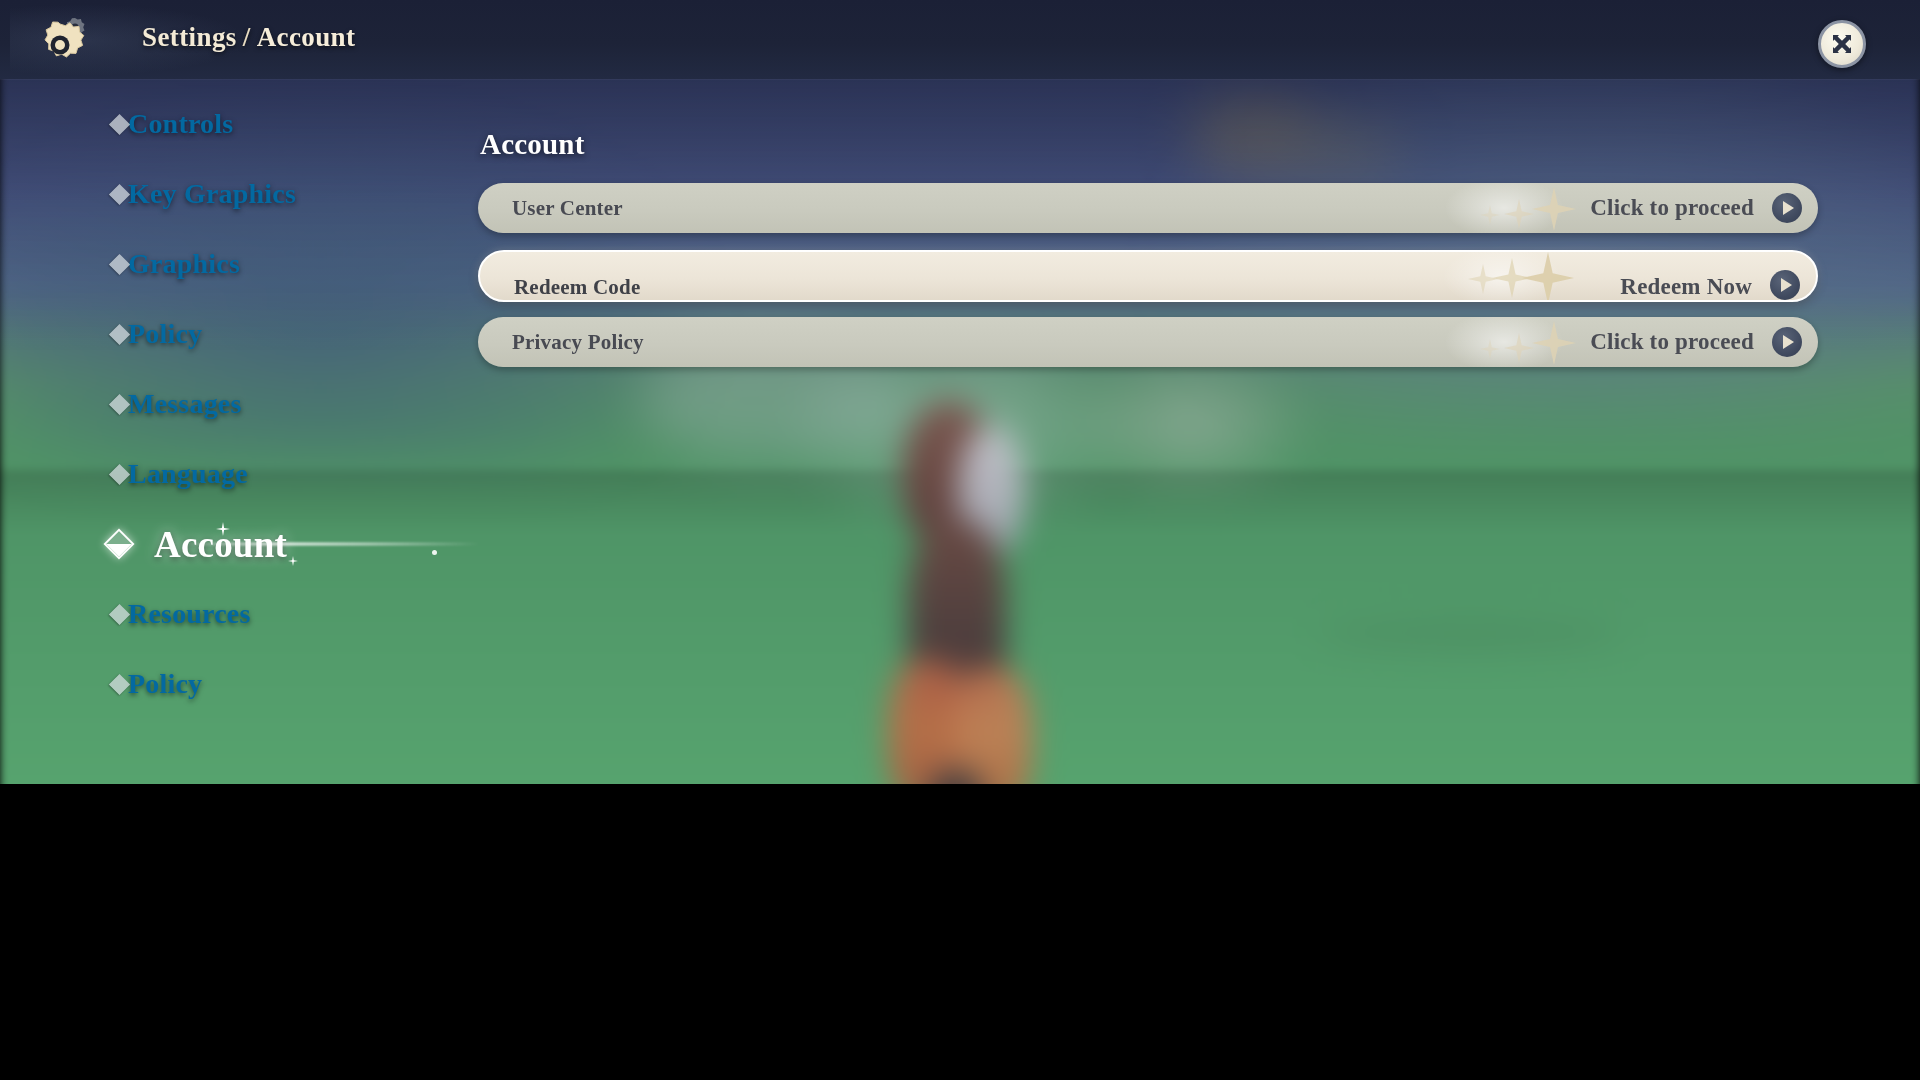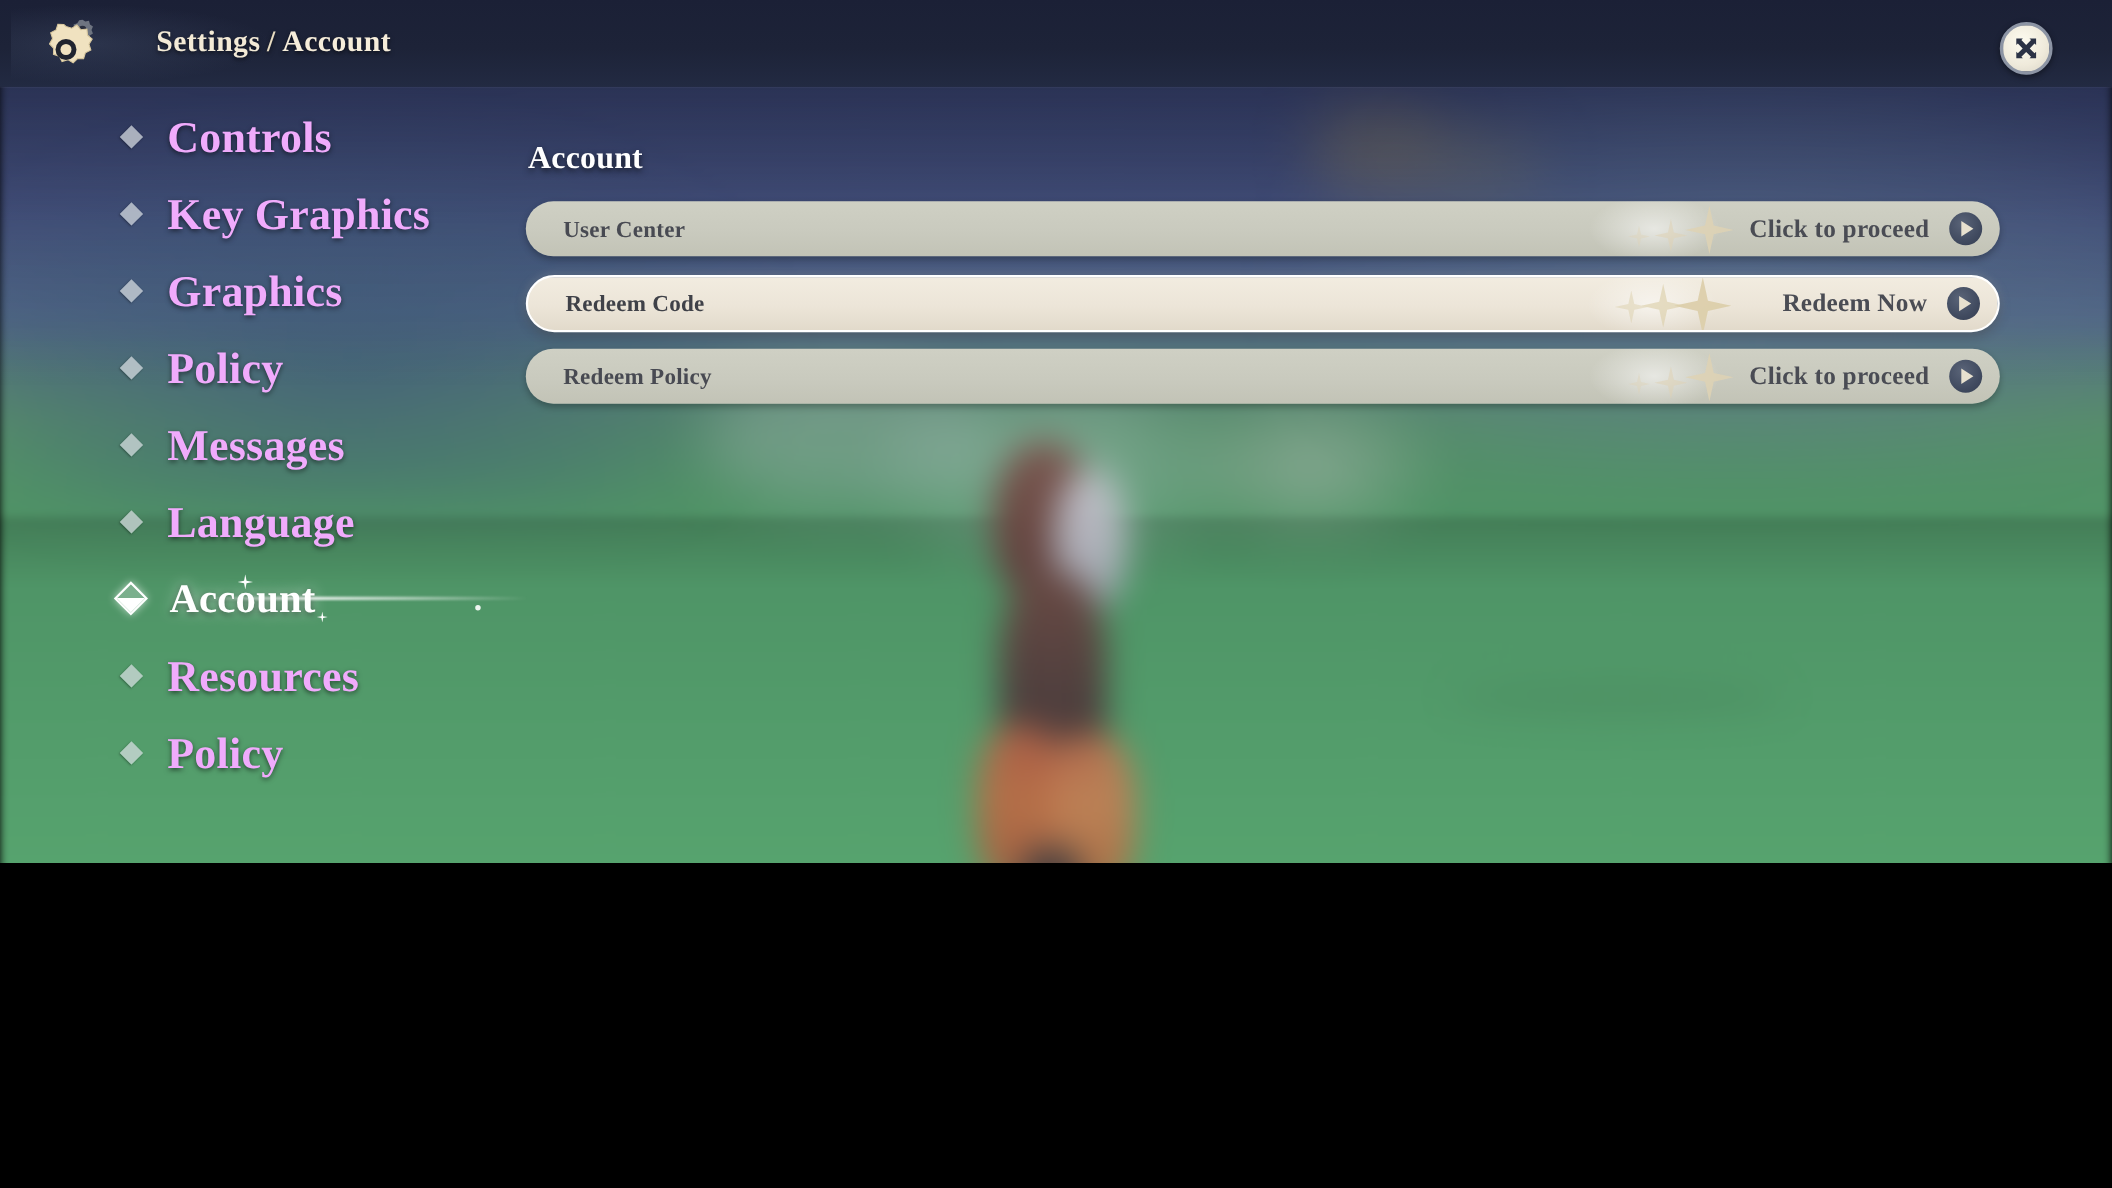--- a/index.html
+++ b/index.html
@@ -229,24 +229,24 @@
   }
   .nav-bullet {
     position: absolute;
     left: 112px;
     width: 15px; height: 15px;
     transform: rotate(45deg);
     background: rgba(216,222,226,0.72);
     box-shadow: 0 1px 2px rgba(0,0,0,.35);
   }
   .nav-label {
-    margin-left: 40px;
-    font-size: 40px;
+    margin-left: 16px;
+    font-size: 28px;
     font-weight: bold;
-    color: #f0abfc;
+    color: #0369a1;
     text-shadow: 0 2px 5px rgba(0,0,0,.55);
     white-space: nowrap;
     letter-spacing: .2px;
   }
   
   .nav-item.active .nav-bullet {
     left: 108px;
     width: 22px; height: 22px;
     background: linear-gradient(135deg, rgba(255,255,255,0.25) 0%, rgba(255,255,255,0.25) 50%, #ffffff 50%, #ffffff 100%);
     border: 2px solid #ffffff;
@@ -315,20 +315,21 @@
     overflow: hidden;
     box-sizing: border-box;
   }
   .opt-row.hovered {
     height: 52px;
     margin-bottom: 15px;
     background: linear-gradient(180deg, #f2ece0 0%, #ece5d8 55%, #e2dacb 100%);
     border: 2px solid #ffffff;
     border-radius: 26px;
     box-shadow: 0 3px 10px rgba(0,0,0,.34), 0 0 10px rgba(255,255,255,.25);
+    align-items: flex-end;
   }
   .opt-label {
     position: relative;
     z-index: 3;
     margin-left: 34px;
     font-size: 21px;
     font-weight: bold;
     color: #484a52;
     letter-spacing: .2px;
     white-space: nowrap;
@@ -538,21 +539,21 @@
         <span class="spark mid"></span>
         <span class="spark small"></span>
       </span>
       <span class="opt-action">Redeem Now</span>
       <span class="arrow-btn">
         <span class="arrow-glyph"></span>
       </span>
     </div>
 
     <div class="opt-row">
-      <span class="opt-label">Redeem Policy</span>
+      <span class="opt-label">Privacy Policy</span>
       <span class="opt-spacer"></span>
       <span class="row-sparkles">
         <span class="glow"></span>
         <span class="spark big"></span>
         <span class="spark mid"></span>
         <span class="spark small"></span>
       </span>
       <span class="opt-action">Click to proceed</span>
       <span class="arrow-btn">
         <span class="arrow-glyph"></span>

